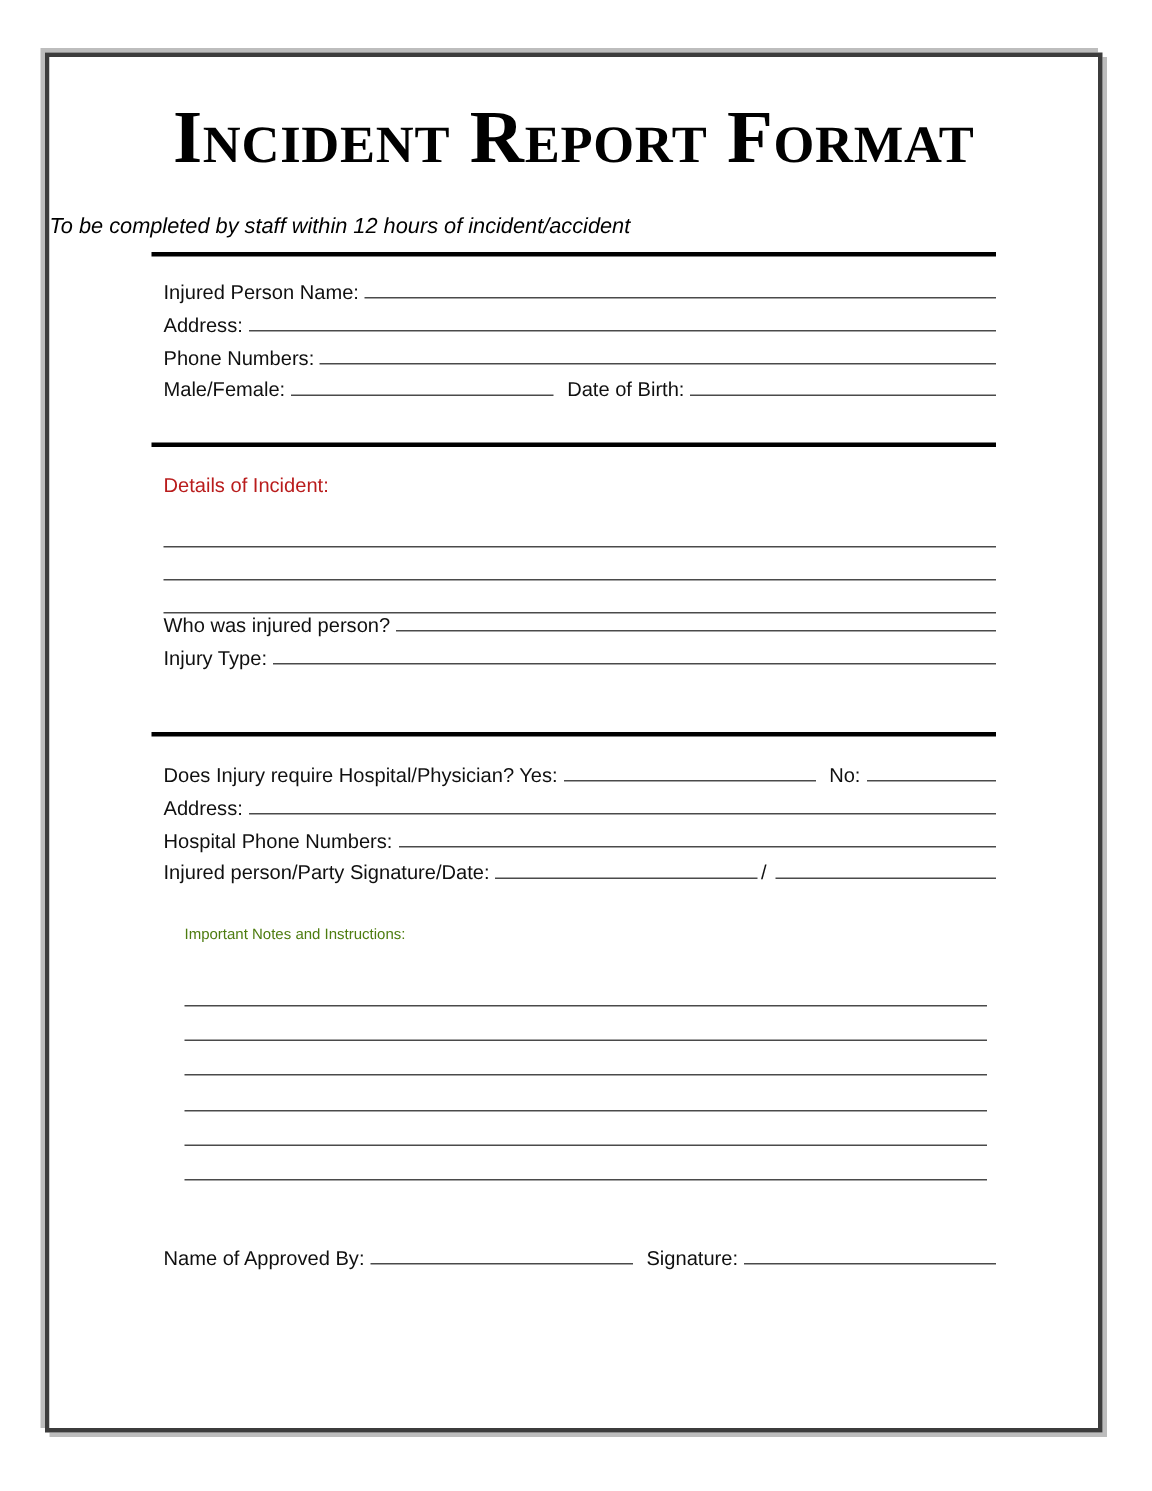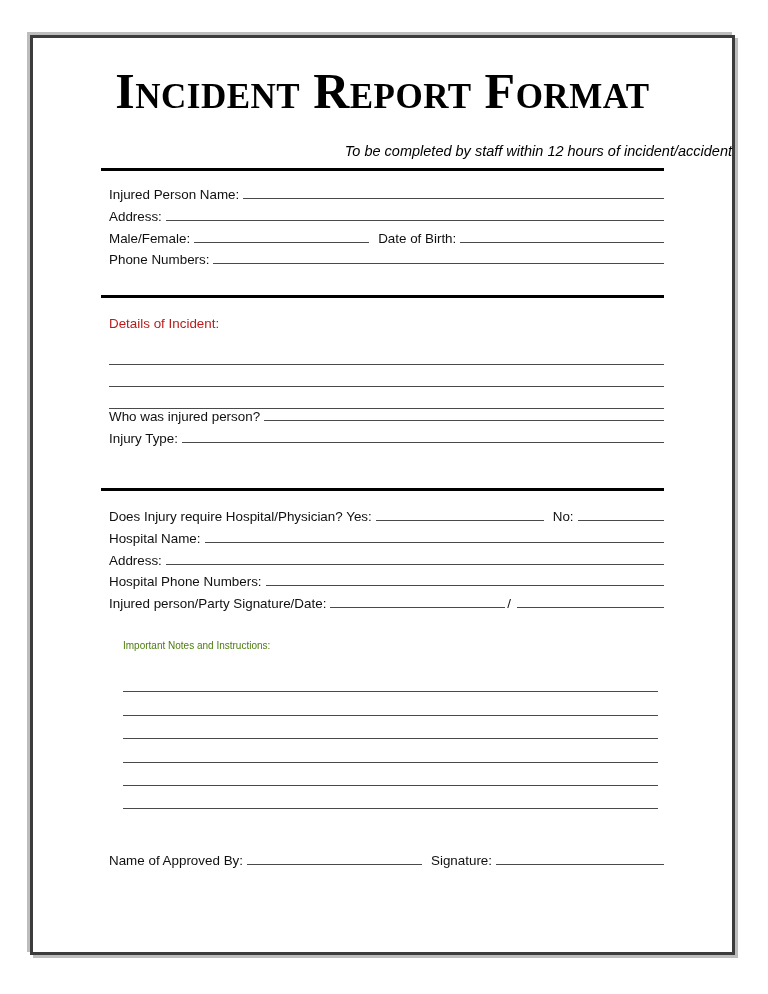--- a/index.html
+++ b/index.html
@@ -44,21 +44,21 @@
     font-size: 50px;
     line-height: 1.02;
     letter-spacing: 0.5px;
     font-variant: small-caps;
     color: #000000;
   }
 
   .doc-subtitle {
     margin: 0;
     padding-top: 26px;
-    text-align: right;
+    text-align: left;
     font-size: 14.5px;
     font-style: italic;
     color: #000000;
   }
 
   
   .thick-rule {
     height: 0;
     border-top: 3px solid #000000;
     margin: 9px 68px 0 68px;
@@ -138,32 +138,32 @@
       <span class="lbl">Injured Person Name:</span>
       <span class="fill tail"></span>
     </div>
 
     <div class="row">
       <span class="lbl">Address:</span>
       <span class="fill tail"></span>
     </div>
 
     <div class="row">
+      <span class="lbl">Phone Numbers:</span>
+      <span class="fill tail"></span>
+    </div>
+
+    <div class="row">
       <span class="lbl">Male/Female:</span>
       <span class="fill md"></span>
       <span class="gap"></span>
       <span class="lbl">Date of Birth:</span>
       <span class="fill tail"></span>
     </div>
 
-    <div class="row">
-      <span class="lbl">Phone Numbers:</span>
-      <span class="fill tail"></span>
-    </div>
-
   </div>
 
   <div class="pad-12"></div>
   <div class="thick-rule"></div>
   <div class="pad-18"></div>
 
   <div class="section">
 
     <div class="sec-label">Details of Incident:</div>
 
@@ -190,24 +190,20 @@
   <div class="section">
 
     <div class="row">
       <span class="lbl">Does Injury require Hospital/Physician? Yes:</span>
       <span class="fill sm"></span>
       <span class="gap"></span>
       <span class="lbl">No:</span>
       <span class="fill tail"></span>
     </div>
 
-    <div class="row">
-      <span class="lbl">Hospital Name:</span>
-      <span class="fill tail"></span>
-    </div>
 
     <div class="row">
       <span class="lbl">Address:</span>
       <span class="fill tail"></span>
     </div>
 
     <div class="row">
       <span class="lbl">Hospital Phone Numbers:</span>
       <span class="fill tail"></span>
     </div>

